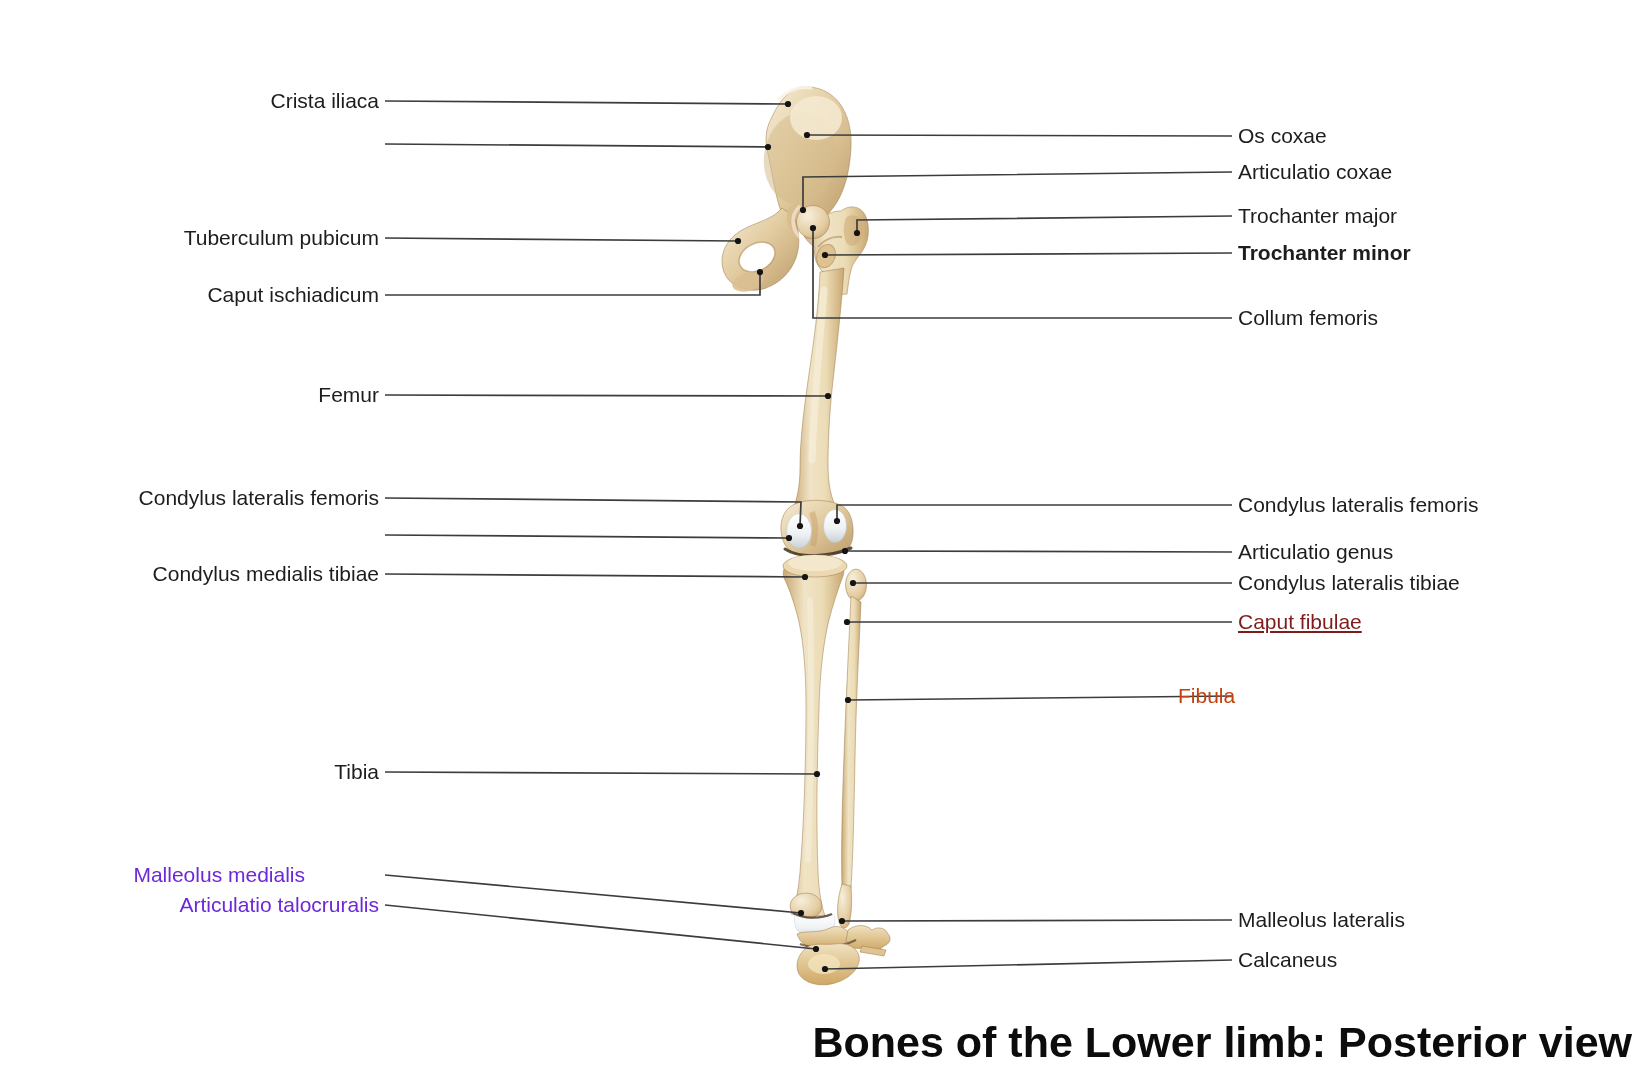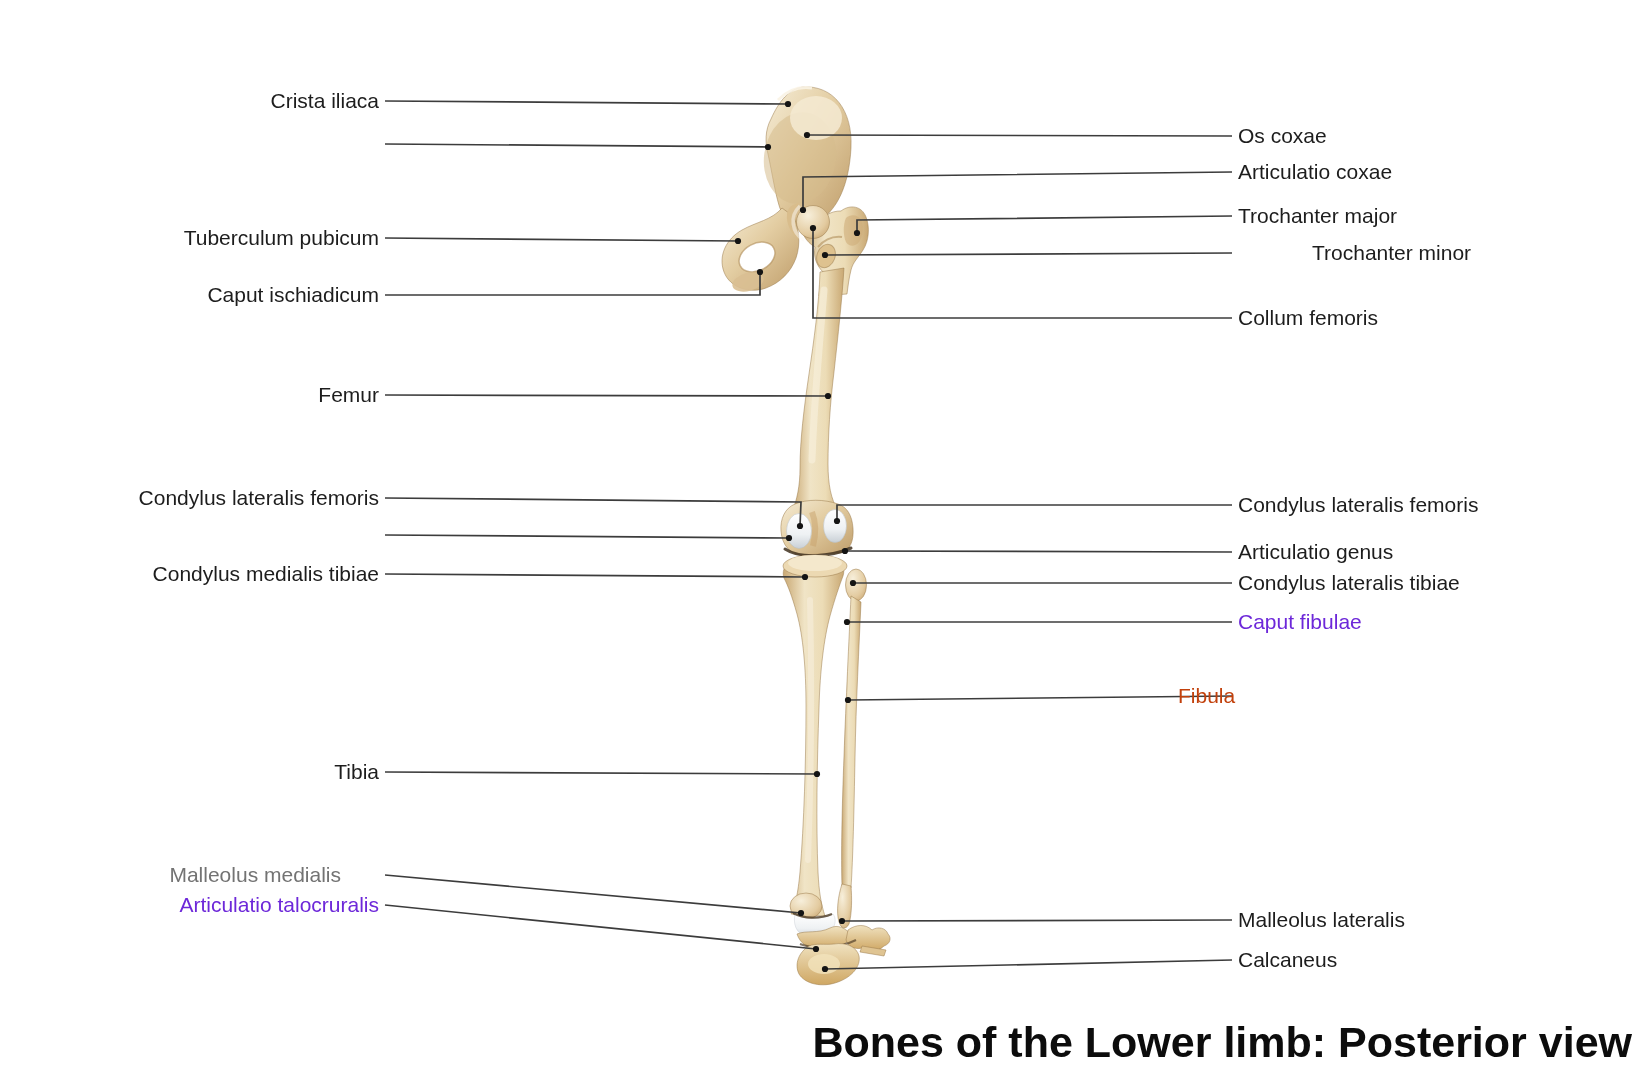--- a/index.html
+++ b/index.html
@@ -151,29 +151,29 @@
   </svg>
 
 <div id="labels-layer">
     <div class="lbl left" style="color: rgb(29, 29, 29); right: 1267px; top: 87px;">Crista iliaca</div>
     <div class="lbl left" style="color: rgb(29, 29, 29); right: 1267px; top: 224px;">Tuberculum pubicum</div>
     <div class="lbl left" style="color: rgb(29, 29, 29); right: 1267px; top: 281px;">Caput ischiadicum</div>
     <div class="lbl left" style="color: rgb(29, 29, 29); right: 1267px; top: 381px;">Femur</div>
     <div class="lbl left" style="color: rgb(29, 29, 29); right: 1267px; top: 484px;">Condylus lateralis femoris</div>
     <div class="lbl left" style="color: rgb(29, 29, 29); right: 1267px; top: 560px;">Condylus medialis tibiae</div>
     <div class="lbl left" style="color: rgb(29, 29, 29); right: 1267px; top: 758px;">Tibia</div>
-    <div class="lbl left" style="color: #737373; right: 1305px; top: 861px;">Malleolus medialis</div>
+    <div class="lbl left" style="color: #6d28d9; right: 1341px; top: 861px;">Malleolus medialis</div>
     <div class="lbl left" style="color: #6d28d9; right: 1267px; top: 891px;">Articulatio talocruralis</div>
     <div class="lbl right" style="color: rgb(29, 29, 29); left: 1238px; top: 122px;">Os coxae</div>
     <div class="lbl right" style="color: rgb(29, 29, 29); left: 1238px; top: 158px;">Articulatio coxae</div>
     <div class="lbl right" style="color: rgb(29, 29, 29); left: 1238px; top: 202px;">Trochanter major</div>
-    <div class="lbl right" style="color: rgb(29, 29, 29); left: 1312px; top: 239px;">Trochanter minor</div>
+    <div class="lbl right" style="color: rgb(29, 29, 29); left: 1238px; top: 239px; font-weight: bold;">Trochanter minor</div>
     <div class="lbl right" style="color: rgb(29, 29, 29); left: 1238px; top: 304px;">Collum femoris</div>
     <div class="lbl right" style="color: rgb(29, 29, 29); left: 1238px; top: 491px;">Condylus lateralis femoris</div>
     <div class="lbl right" style="color: rgb(29, 29, 29); left: 1238px; top: 538px;">Articulatio genus</div>
     <div class="lbl right" style="color: rgb(29, 29, 29); left: 1238px; top: 569px;">Condylus lateralis tibiae</div>
-    <div class="lbl right" style="color: #6d28d9; left: 1238px; top: 608px;">Caput fibulae</div>
+    <div class="lbl right" style="color: #7f1d1d; left: 1238px; top: 608px; text-decoration: underline;">Caput fibulae</div>
     <div class="lbl right" style="color: #c2410c; left: 1178px; top: 682px;">Fibula</div>
     <div class="lbl right" style="color: rgb(29, 29, 29); left: 1238px; top: 906px;">Malleolus lateralis</div>
     <div class="lbl right" style="color: rgb(29, 29, 29); left: 1238px; top: 946px;">Calcaneus</div>
   </div>
 
 <div id="figure-title">Bones of the Lower limb: Posterior view</div>
 
 </body></html>

